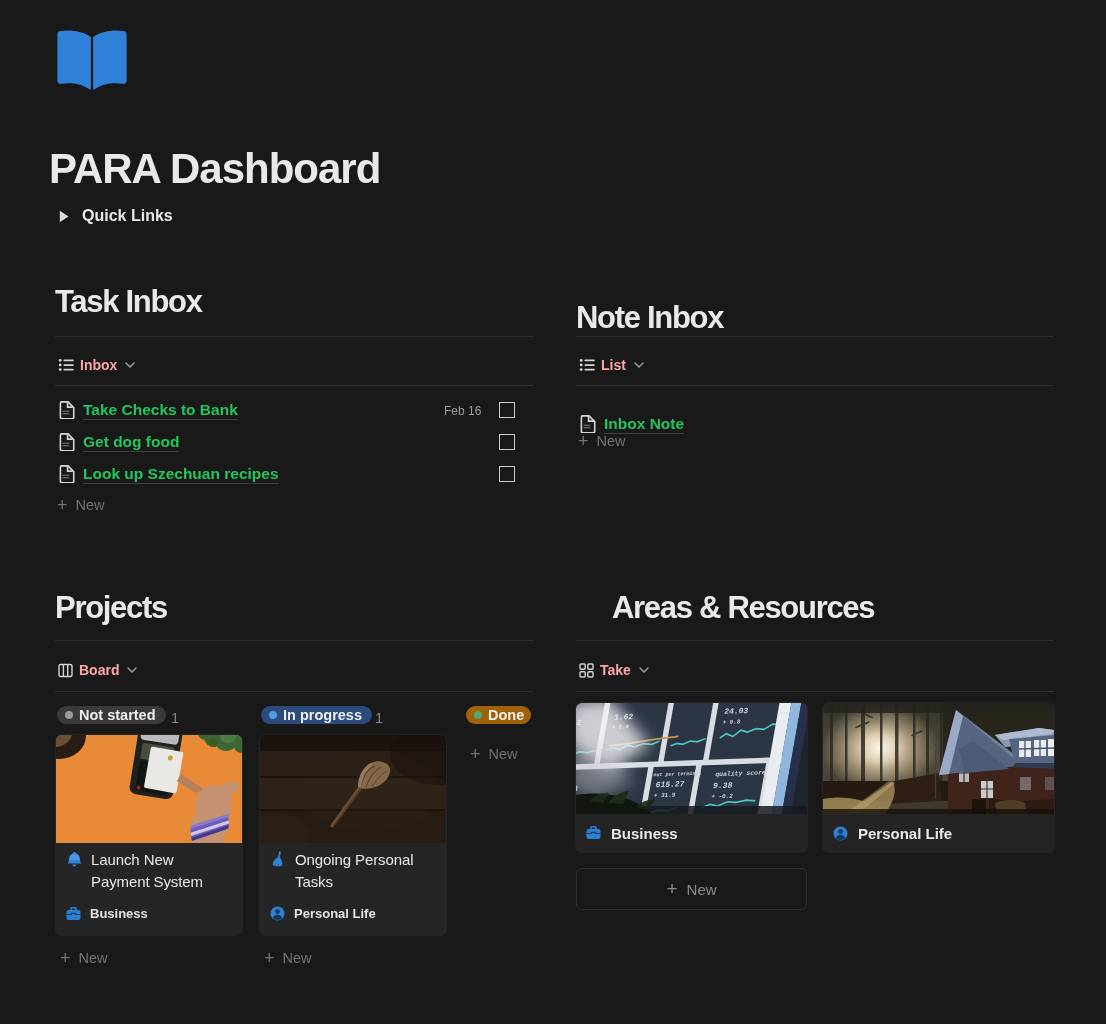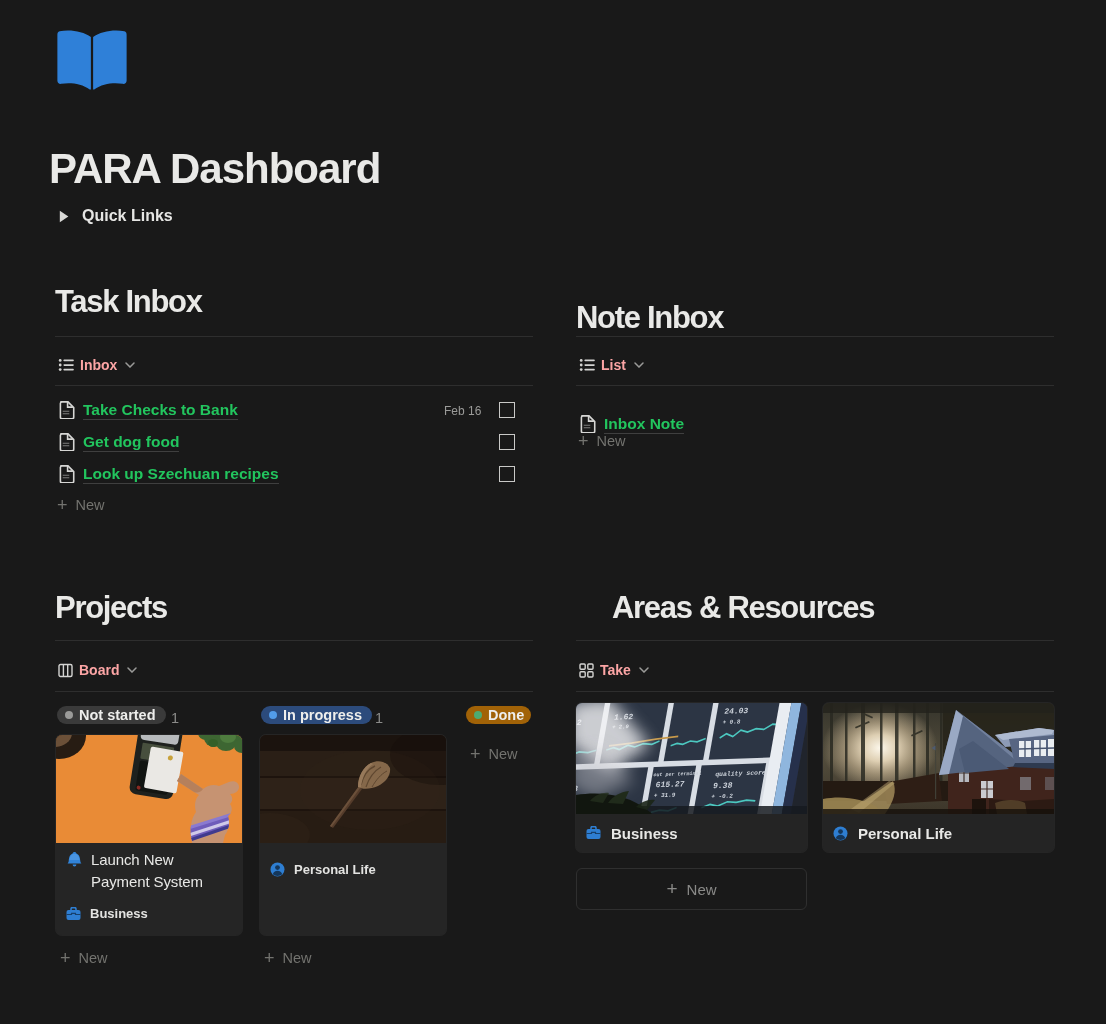--- a/index.html
+++ b/index.html
@@ -224,20 +224,28 @@
       <ellipse cx="110" cy="55" rx="70" ry="40" fill="#38291c" opacity="0.15"></ellipse>
       <path d="M99 51 L70 91 L73 93 L102 54 Z" fill="#553c2b"></path>
       <path d="M99 51 L70 91 L71.5 92 L100.5 52.5 Z" fill="#6b503a"></path>
       <path d="M98 52 C98 42 103 32 111 28 C119 24 127 27 130 33 C131 40 126 47 118 51 C111 54 103 55 98 52 Z" fill="#85684a"></path>
       <path d="M101 50 C103 41 108 34 115 31" stroke="#5f4730" stroke-width="1.4" fill="none"></path>
       <path d="M106 52 C109 43 114 36 121 32" stroke="#5f4730" stroke-width="1.2" fill="none"></path>
       <path d="M112 52 C116 45 121 39 127 36" stroke="#5f4730" stroke-width="1" fill="none"></path>
       <path d="M98 52 C98 42 103 32 111 28 L113 29 C106 34 102 43 101 52 Z" fill="#97795a"></path>
       </svg>
     <div class="cardbody">
+      <div class="ctitle">
+        <svg width="16" height="16" viewBox="0 0 16 16" style="margin-right:9px;margin-top:2px;flex:0 0 auto;">
+            <path d="M9.1 0.3 L10.9 0.6 L9.7 7.6 L7.9 7.3 Z" fill="#3183d8"></path>
+            <path d="M7.4 6.6 L10.2 7 C11.8 8.8 12.5 11.4 12.2 14.2 L11.2 14.9 C8.2 15.5 5 15.2 2.5 14 C2.8 10.7 4.6 7.9 7.4 6.6 Z" fill="#3183d8"></path>
+            <path d="M5 14.8 l0.6 -2.4 M8 15.2 l0.5 -2.2" stroke="#1e62ac" stroke-width="0.9"></path>
+          </svg>
+        <span class="txt">Ongoing Personal<br>Tasks</span>
+      </div>
       <div class="ctag">
         <svg width="15" height="15" viewBox="0 0 15 15">
             <circle cx="7.5" cy="7.5" r="7" fill="#2e7ed2"></circle>
             <circle cx="7.5" cy="5.6" r="2.4" fill="#14375c"></circle>
             <path d="M2.8 12.2 a4.9 4.9 0 0 1 9.4 0 a7 7 0 0 1 -9.4 0 z" fill="#14375c"></path>
           </svg>
         <span class="txt">Personal Life</span>
       </div>
     </div>
   </div>

